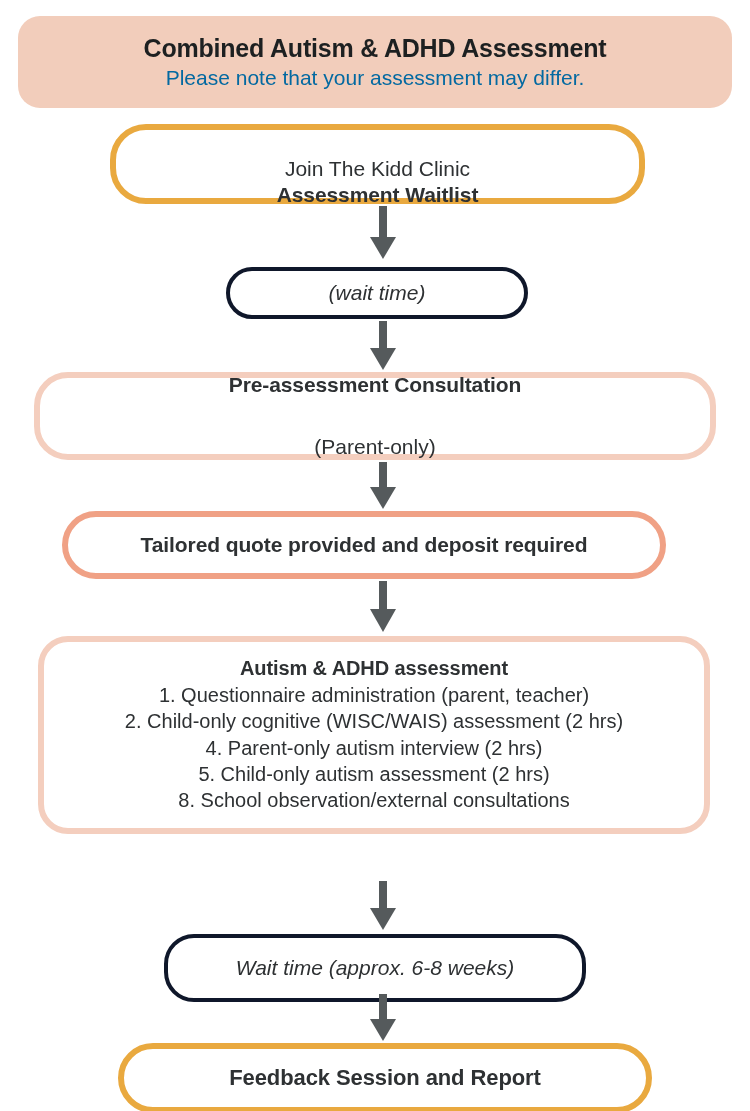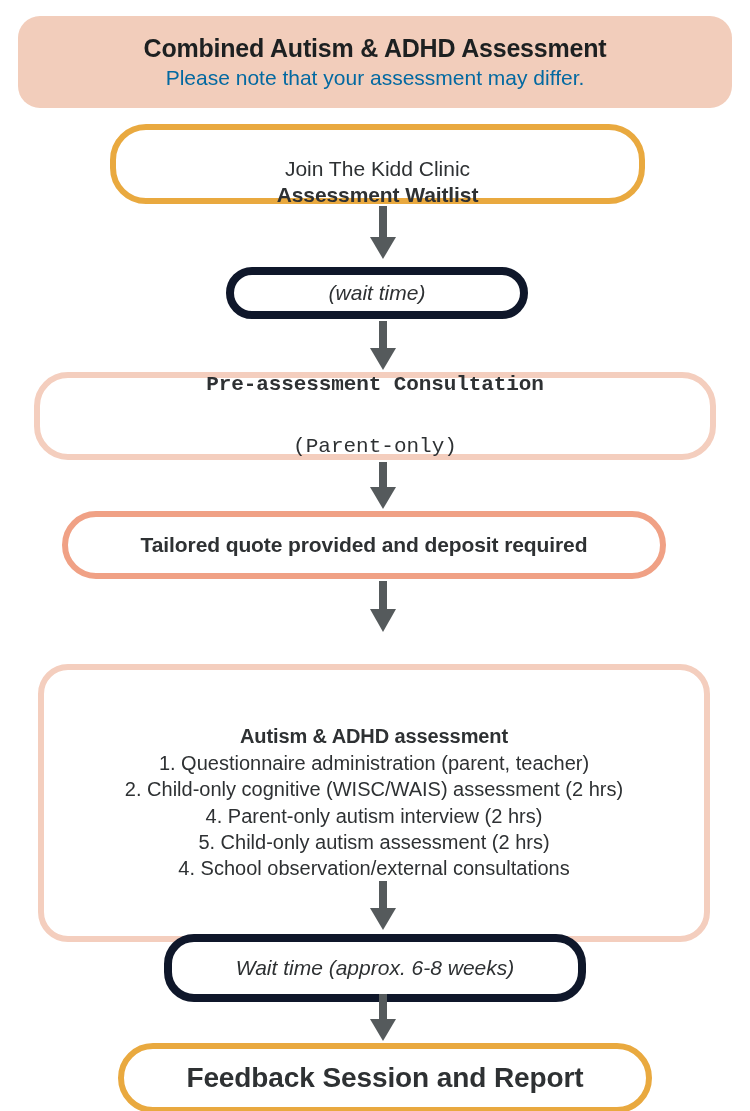--- a/index.html
+++ b/index.html
@@ -63,63 +63,63 @@
   }
 
   
   .amber {
     border: 6px solid #E9A93F;
     border-radius: 36px;
   }
 
   
   .sage {
-    border: 8px solid #0f172a;
+    border: 4px solid #0f172a;
     border-radius: 30px;
   }
 
   
   .peach {
     border: 6px solid #F4CEBE;
     border-radius: 34px;
   }
 
   
   .coral {
     border: 6px solid #F0A185;
     border-radius: 34px;
     text-align: center;
   }
 
   
   #node-waitlist      { left: 110px; top: 116px;  width: 535px; height: 80px;  }
   #node-waittime1     { left: 226px; top: 259px;  width: 302px; height: 52px;  }
-  #node-preassessment { left: 34px;  top: 364px;  width: 682px; height: 88px; font-family: Liberation Mono, monospace;  }
+  #node-preassessment { left: 34px;  top: 364px;  width: 682px; height: 88px;  }
   #node-quote         { left: 62px;  top: 503px;  width: 604px; height: 68px;  }
-  #node-assessment    { left: 38px;  top: 628px;  width: 672px; height: 278px; border-radius: 30px; margin-top: 28px; }
+  #node-assessment    { left: 38px;  top: 628px;  width: 672px; height: 198px; border-radius: 30px; }
   #node-waittime2     { left: 164px; top: 926px;  width: 422px; height: 68px;  }
   #node-feedback      { left: 118px; top: 1035px; width: 534px; height: 70px;  }
 
   .line-regular { font-size: 21px; font-weight: 400; margin-top: 36px; }
   .line-bold    { font-size: 21px; font-weight: 700; letter-spacing: -0.1px; }
   .line-italic  { font-size: 21px; font-weight: 400; font-style: italic; }
 
   #node-quote .line-bold { font-size: 21px; }
   #node-assessment .assess-title {
     font-size: 20px;
     font-weight: 700;
     margin-bottom: 1px;
     letter-spacing: -0.1px;
   }
   #node-assessment .assess-item {
     font-size: 20px;
     font-weight: 400;
     line-height: 1.32;
   }
-  #node-feedback .line-bold { font-size: 28px; }
+  #node-feedback .line-bold { font-size: 22px; }
   #node-waittime2 .line-italic { font-size: 21px; }
 
   
   .arrow {
     position: absolute;
     left: 50%;
     transform: translateX(-50%);
     width: 34px;
   }
   .arrow svg { display: block; }
@@ -179,21 +179,21 @@
       <polygon points="4,28 30,28 17,51" fill="#555A5C"></polygon>
     </svg>
   </div>
 
   <div class="node peach" id="node-assessment">
     <div class="assess-title">Autism &amp; ADHD assessment</div>
     <div class="assess-item">1. Questionnaire administration (parent, teacher)</div>
     <div class="assess-item">2. Child-only cognitive (WISC/WAIS) assessment (2 hrs)</div>
     <div class="assess-item">4. Parent-only autism interview (2 hrs)</div>
     <div class="assess-item">5. Child-only autism assessment (2 hrs)</div>
-    <div class="assess-item">4. School observation/external consultations</div>
+    <div class="assess-item">8. School observation/external consultations</div>
   </div>
 
   <div class="arrow" style="top:873px;">
     <svg width="34" height="52" viewBox="0 0 34 52" aria-hidden="true">
       <rect x="13" y="0" width="8" height="30" fill="#555A5C"></rect>
       <polygon points="4,27 30,27 17,49" fill="#555A5C"></polygon>
     </svg>
   </div>
 
   <div class="node sage" id="node-waittime2">

